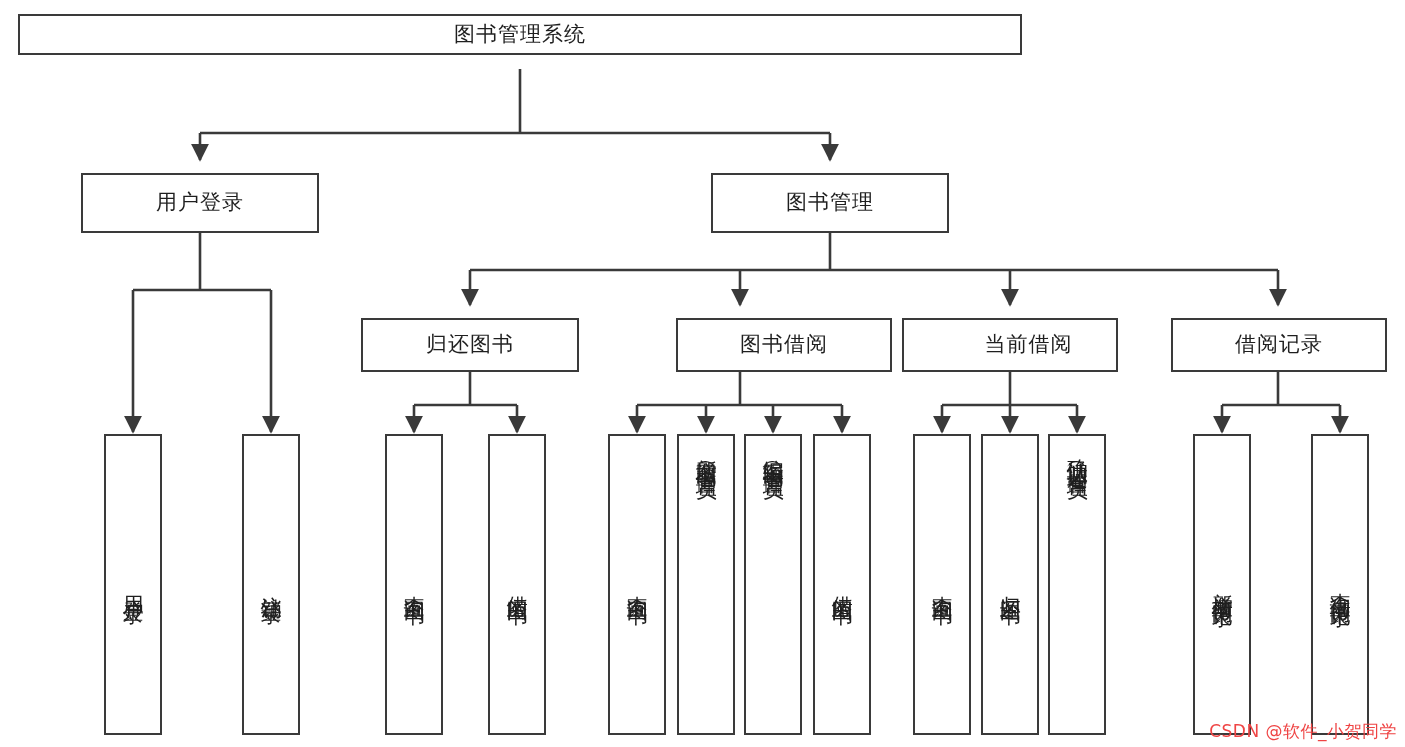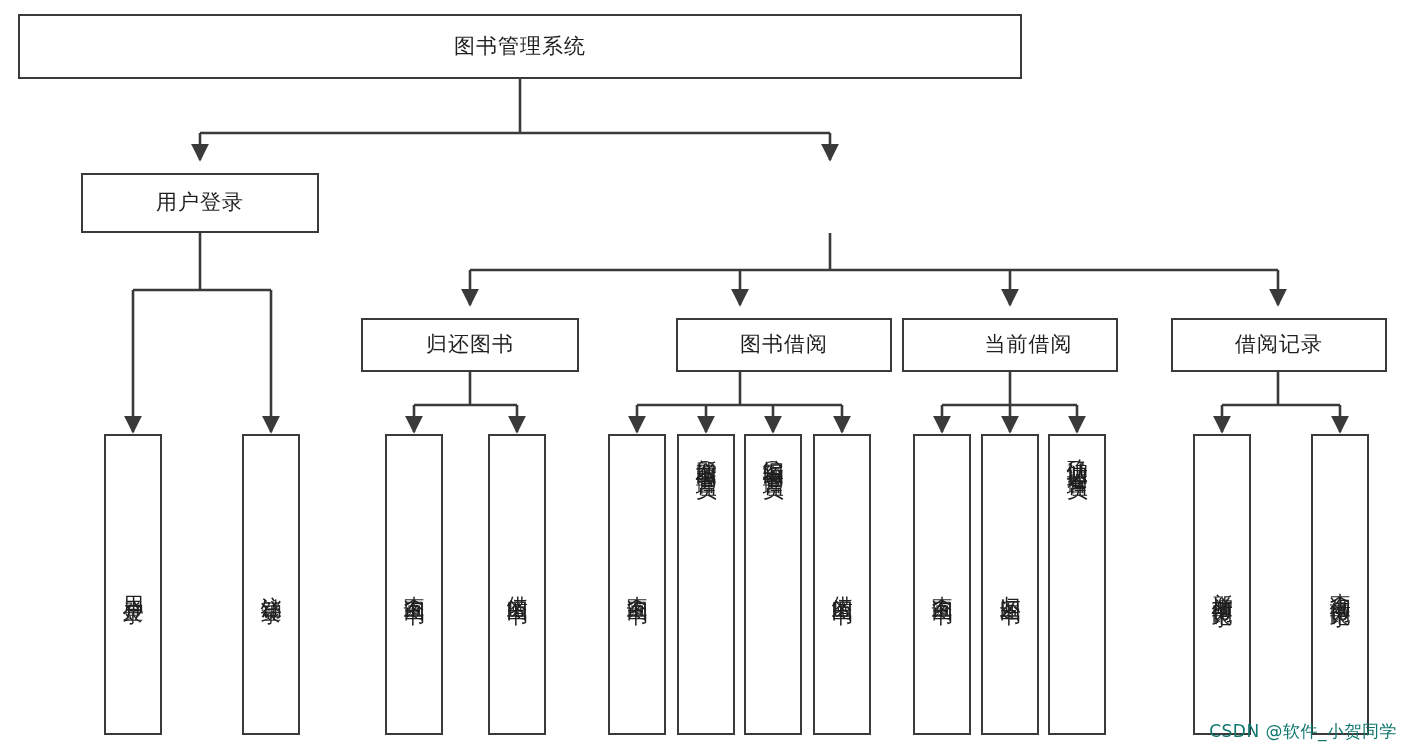--- a/index.html
+++ b/index.html
@@ -54,21 +54,21 @@
   }
   .node.v.mid{
     align-items:center;
     padding-top:0;
   }
   #watermark{
     position:absolute;
     right:8px;
     bottom:4px;
     font-size:17px;
-    color:#0f766e;
+    color:#ef4444;
     letter-spacing:0.5px;
     white-space:nowrap;
     user-select:none;
     text-align:right;
   }
 </style>
 </head>
 <body>
 
 <div id="canvas">
@@ -116,28 +116,31 @@
       <path d="M 1010 405 L 1010 432" marker-end="url(#arw)"></path>
       <path d="M 1077 405 L 1077 432" marker-end="url(#arw)"></path>
 
       <path d="M 1278 372 L 1278 405"></path>
       <path d="M 1222 405 L 1340 405"></path>
       <path d="M 1222 405 L 1222 432" marker-end="url(#arw)"></path>
       <path d="M 1340 405 L 1340 432" marker-end="url(#arw)"></path>
     </g>
   </svg>
 
-  <div class="node h" style="left:18px; top:14px; width:1004px; height:65px;">
+  <div class="node h" style="left:18px; top:14px; width:1004px; height:41px;">
     <span class="lbl">图书管理系统</span>
   </div>
 
   <div class="node h" style="left:81px; top:173px; width:238px; height:60px;">
     <span class="lbl">用户登录</span>
   </div>
 
+  <div class="node h" style="left:711px; top:173px; width:238px; height:60px;">
+    <span class="lbl">图书管理</span>
+  </div>
 
   <div class="node h" style="left:361px; top:318px; width:218px; height:54px;">
     <span class="lbl">归还图书</span>
   </div>
 
   <div class="node h" style="left:632px; top:318px; width:216px; height:54px;margin-left:44px;">
     <span class="lbl">图书借阅</span>
   </div>
 
   <div class="node h" style="left:902px; top:318px; width:216px; height:54px;padding-left:37px;">

